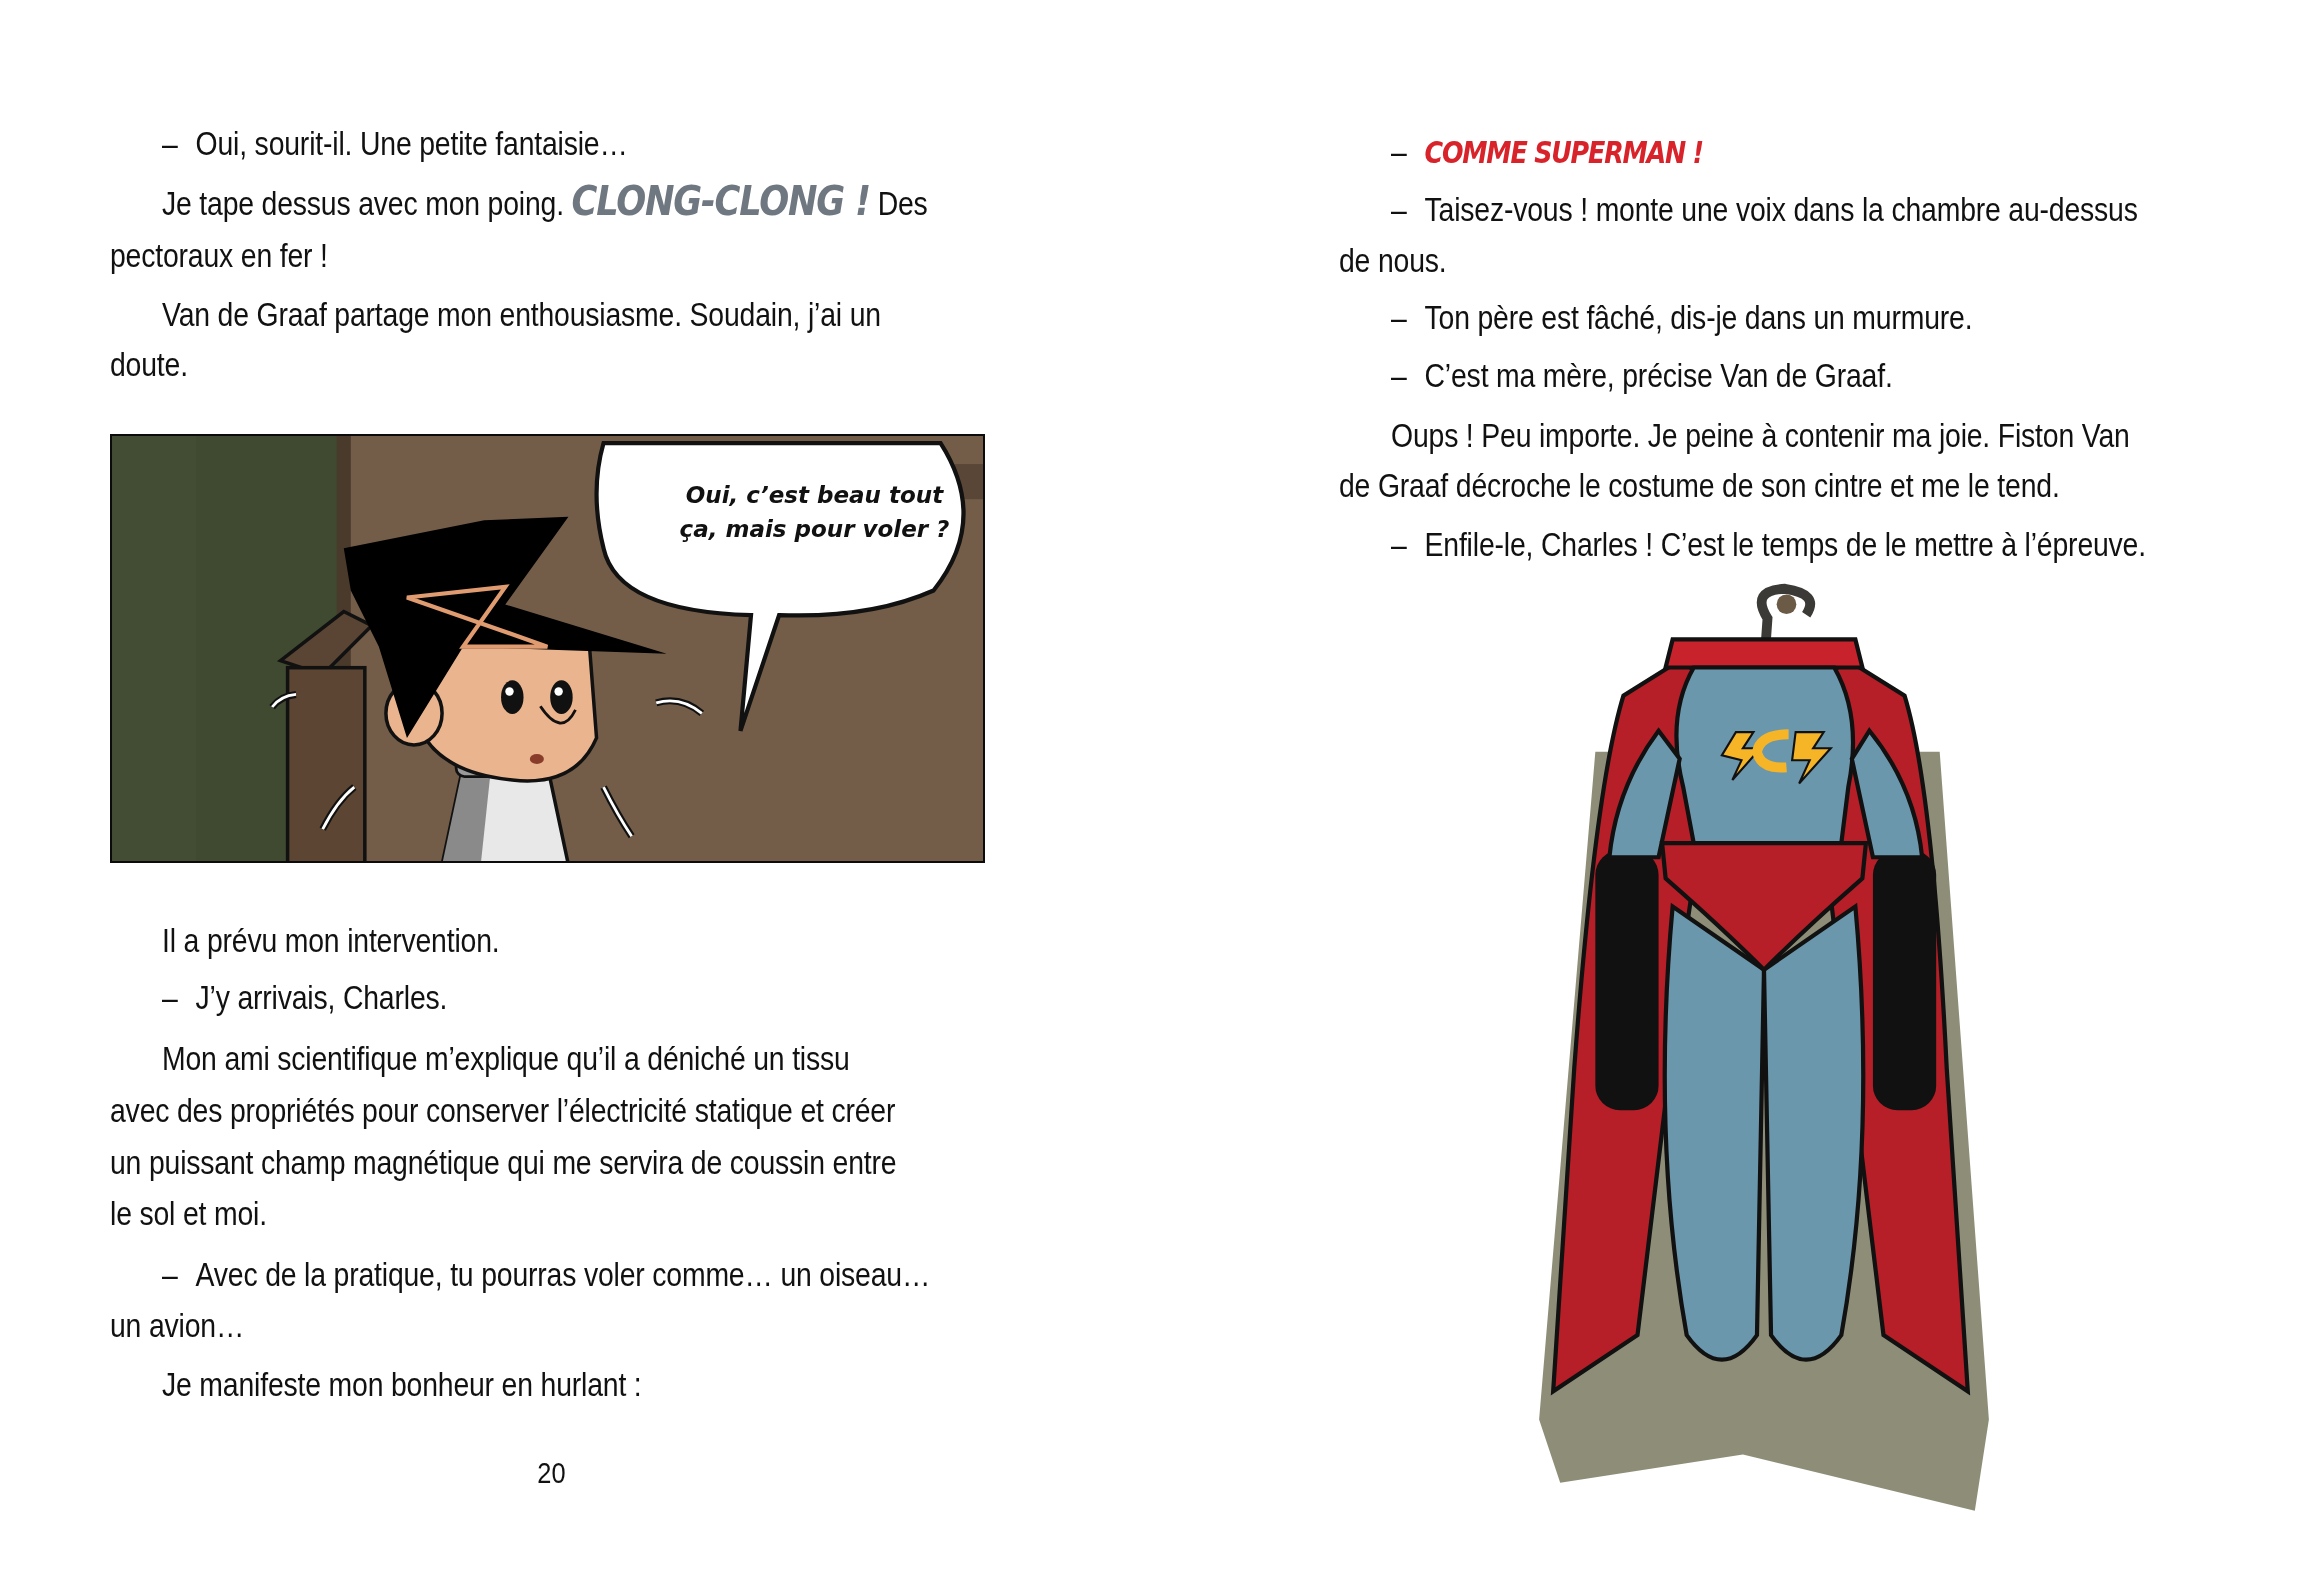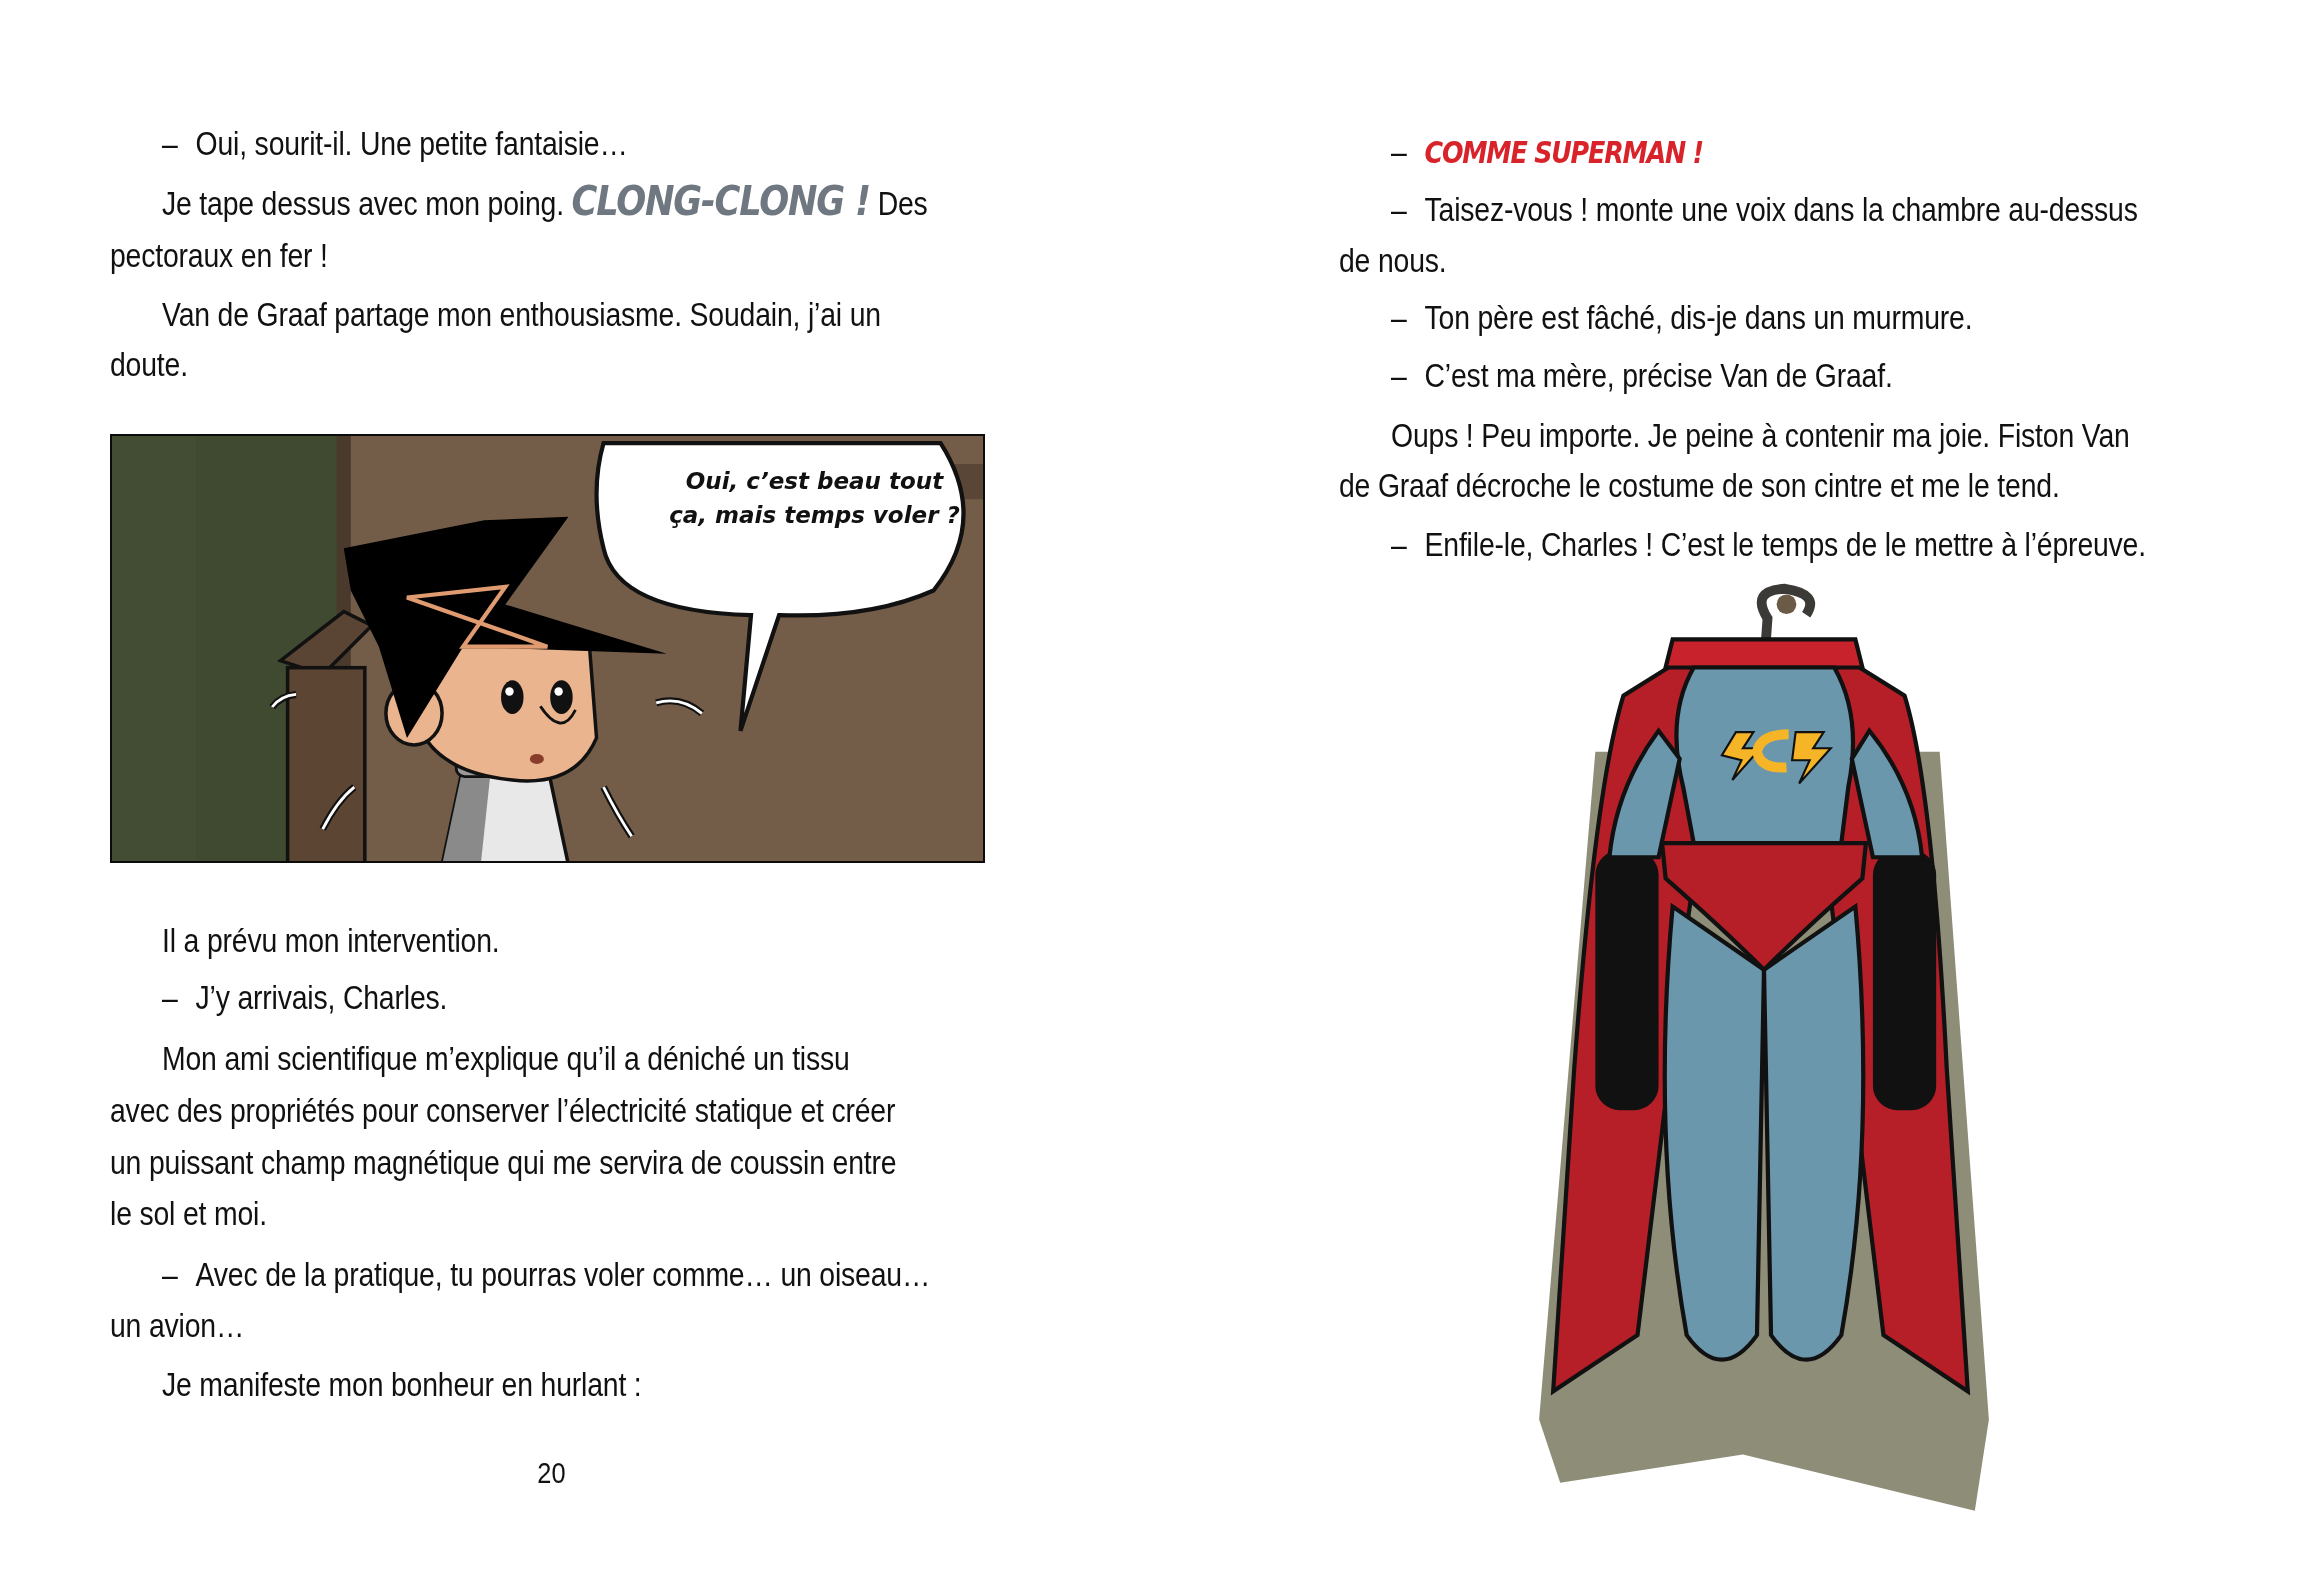--- a/index.html
+++ b/index.html
@@ -75,23 +75,23 @@
       <path d="M300,560 Q320,520 345,500" stroke="#fff" stroke-width="4" fill="none"></path>
       <path d="M700,500 Q720,540 740,570" stroke="#111" stroke-width="10" fill="none"></path>
       <path d="M700,500 Q720,540 740,570" stroke="#fff" stroke-width="4" fill="none"></path>
       <path d="M775,380 Q810,370 840,395" stroke="#111" stroke-width="10" fill="none"></path>
       <path d="M775,380 Q810,370 840,395" stroke="#fff" stroke-width="4" fill="none"></path>
       <path d="M228,386 Q240,370 262,368" stroke="#111" stroke-width="10" fill="none"></path>
       <path d="M228,386 Q240,370 262,368" stroke="#fff" stroke-width="4" fill="none"></path>
 
       <path d="M700,10 L1180,10 Q1250,120 1170,220 Q1080,260 950,255 L895,420 L910,255 Q720,250 700,160 Q680,80 700,10 Z" fill="#ffffff" stroke="#111" stroke-width="6"></path>
     </svg>
-    <div class="bubble-text" style="left:548px; top:28px; width:309px;">
+    <div class="bubble-text" style="left:548px; top:42px; width:309px;">
       <div>Oui, c’est beau tout</div>
-      <div>ça, mais temps voler ?</div>
+      <div>ça, mais pour voler ?</div>
     </div>
   </div>
 
   <div class="line" style="left:162px; top:920px;">Il a prévu mon intervention.</div>
   <div class="line" style="left:162px; top:977px;">
     <span class="dash">–</span><span>J’y arrivais, Charles.</span>
   </div>
   <div class="line" style="left:162px; top:1038px;">Mon ami scientifique m’explique qu’il a déniché un tissu</div>
   <div class="line" style="left:110px; top:1090px;">avec des propriétés pour conserver l’électricité statique et créer</div>
   <div class="line" style="left:110px; top:1142px;">un puissant champ magnétique qui me servira de coussin entre</div>

